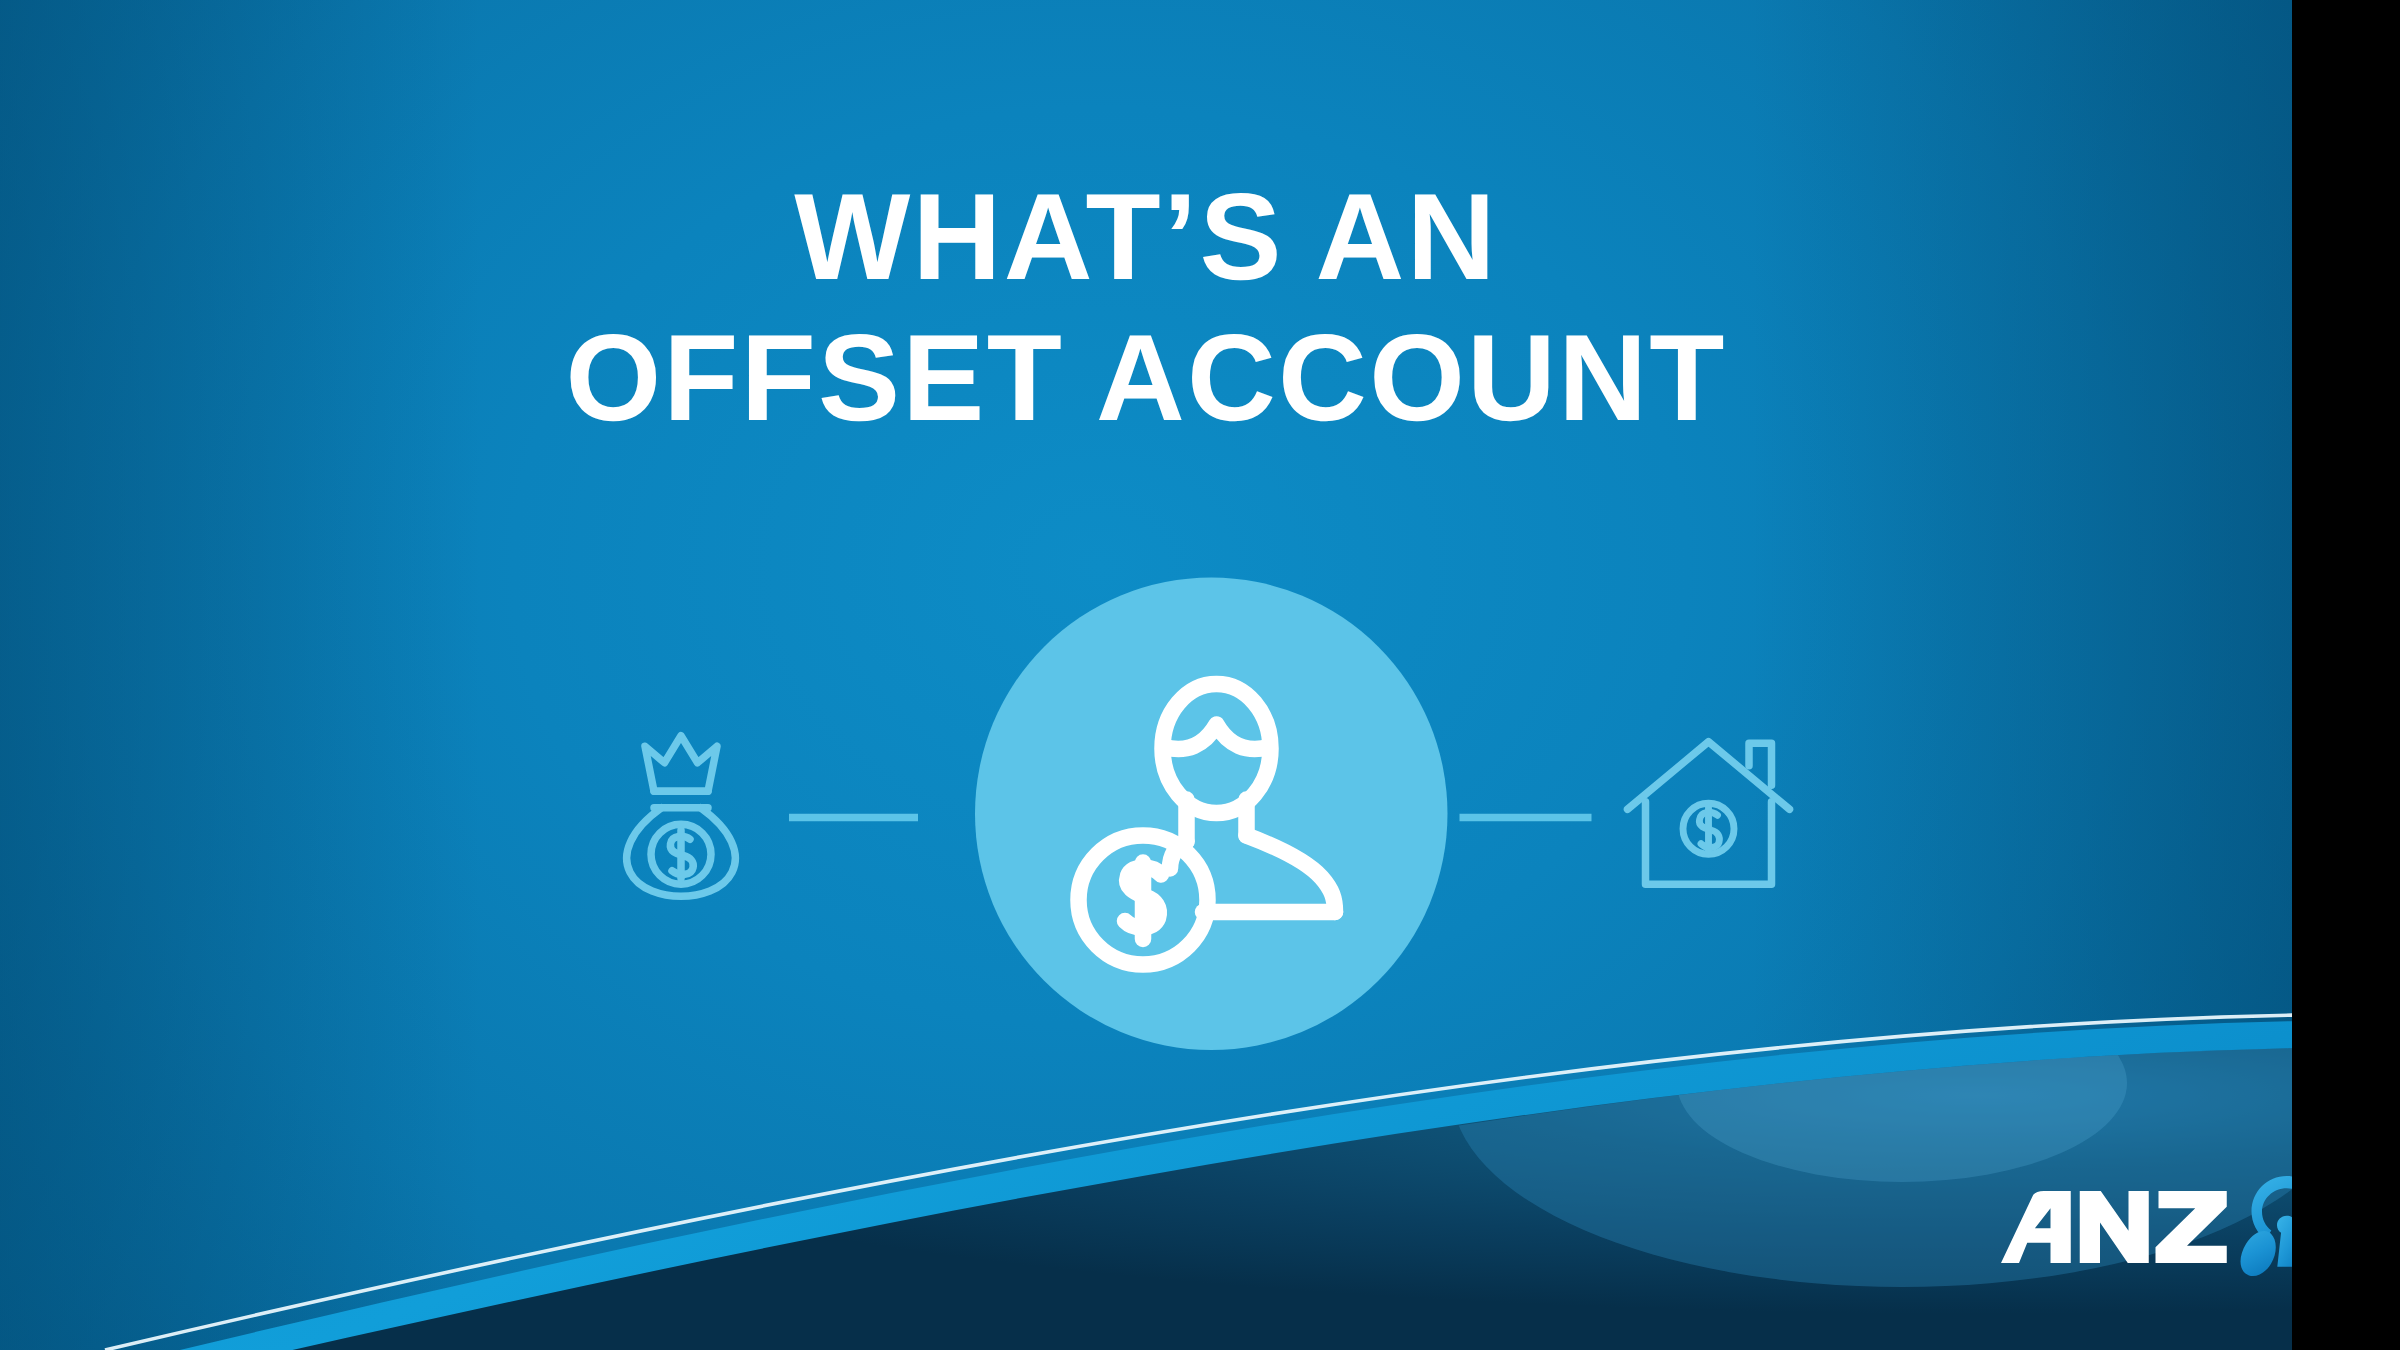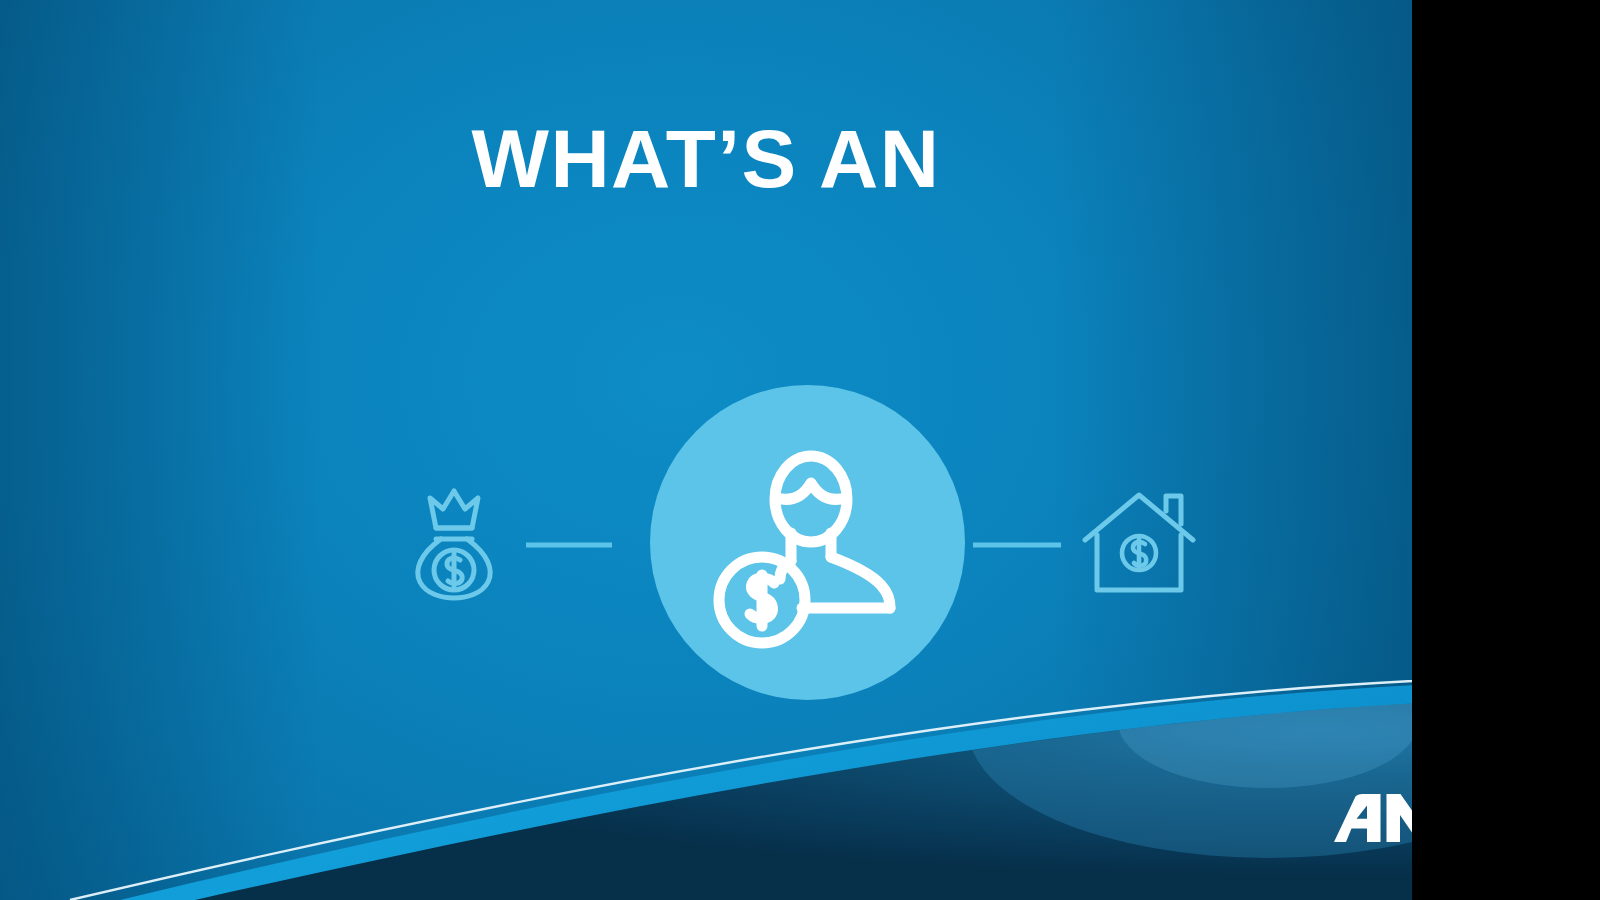--- a/index.html
+++ b/index.html
@@ -3,21 +3,21 @@
 <meta charset="utf-8">
 <title>ANZ — What's an Offset Account</title>
 <style>
   html, body {
     margin: 0;
     padding: 0;
     background: #000;
   }
   #stage {
     position: relative;
-    width: 1412px;
+    width: 1528px;
     height: 900px;
     overflow: hidden;
     font-family: "Liberation Sans", sans-serif;
     background: #d946ef;
   }
 
   
   .bg-base {
     position: absolute;
     inset: 0;
@@ -128,20 +128,21 @@
 <body>
 
 <div id="stage">
 
   <div class="bg-base"></div>
   <div class="bg-edge-left"></div>
   <div class="bg-edge-right"></div>
 
   <div class="title-block">
     <span class="title-line">WHAT’S AN</span>
+    <span class="title-line">OFFSET ACCOUNT</span>
   </div>
 
   <div class="diagram">
 
     <div class="side-icon money">
       <svg width="96" height="118" viewBox="0 0 96 118" fill="none" stroke="#6cc9ea" stroke-width="5" stroke-linecap="round" stroke-linejoin="round">
         <path d="M26 44 L20 14 L33 25 L44 7 L55 25 L68 14 L62 44 Z"></path>
         <path d="M26 44 H62"></path>
         <path d="M26 55 H62"></path>
         <path d="M31 55 C10 70 4 86 10 98 C16 110 32 114 44 114 C56 114 72 110 78 98 C84 86 78 70 57 55"></path>

